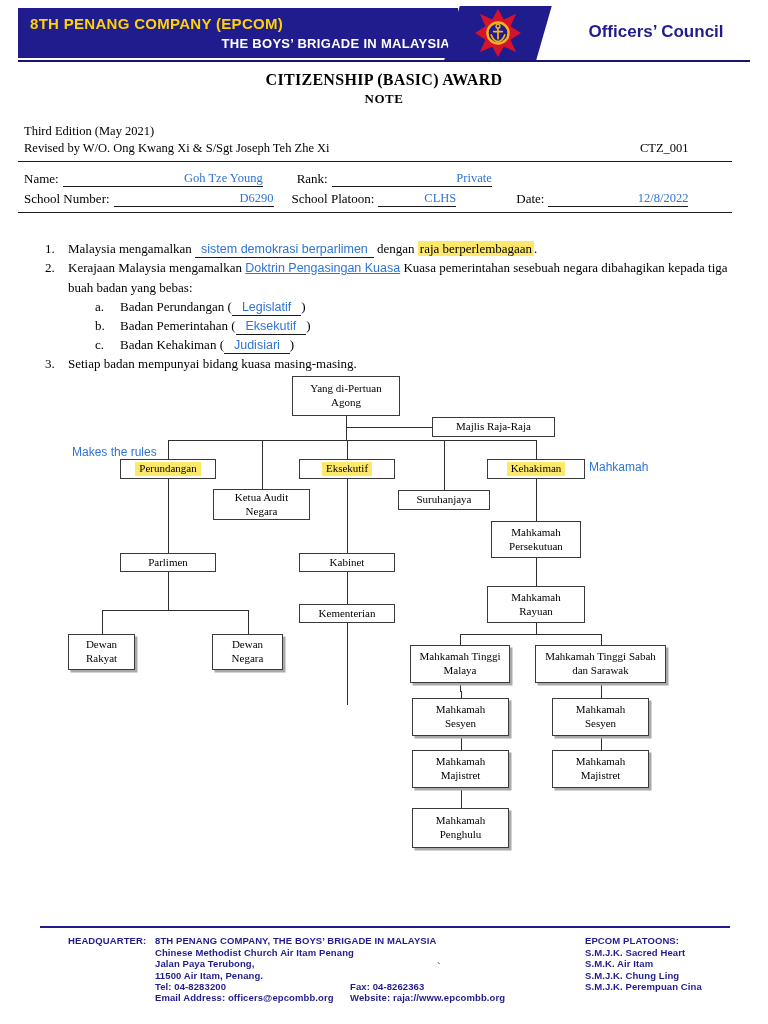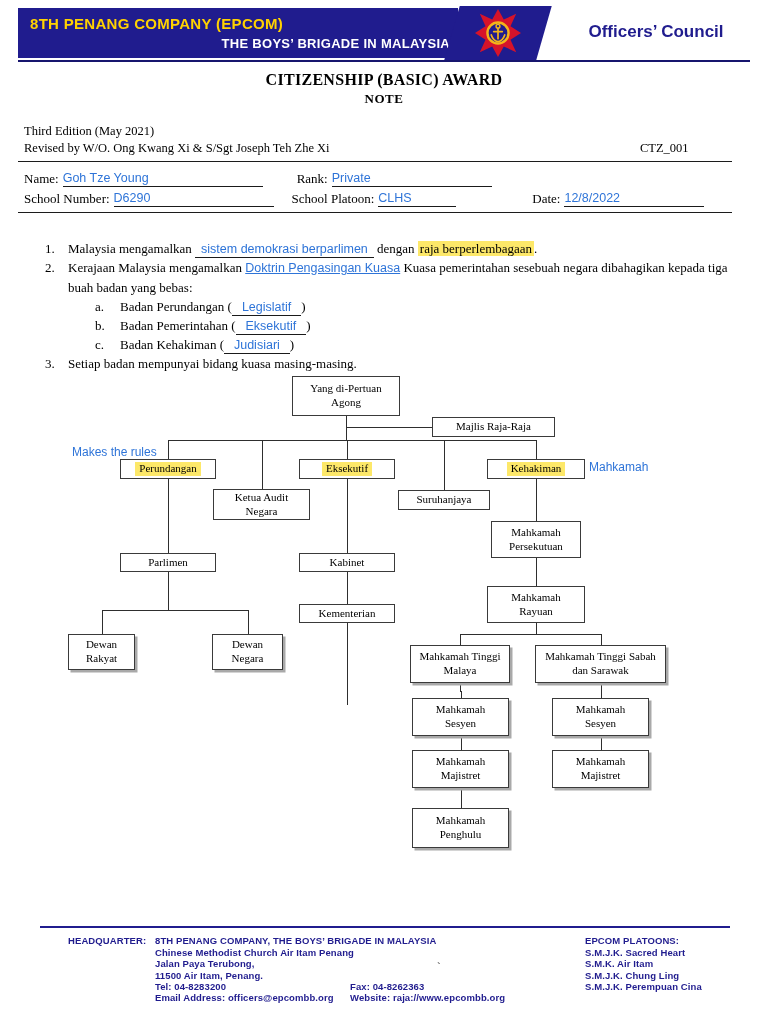--- a/index.html
+++ b/index.html
@@ -19,22 +19,22 @@
   .header-rule{position:absolute;left:18px;top:60px;width:732px;height:2px;background:#17156e;}
 
   
   .title-main{position:absolute;left:0;top:71px;width:100%;text-align:center;font-weight:bold;font-size:16px;letter-spacing:.3px;}
   .title-sub{position:absolute;left:0;top:91px;width:100%;text-align:center;font-weight:bold;font-size:13px;letter-spacing:.5px;}
   .meta{position:absolute;font-size:12.5px;}
   .rule{position:absolute;background:#1c1c1c;height:1px;}
 
   
   .form-row{position:absolute;left:24px;display:flex;align-items:flex-end;font-size:13px;white-space:nowrap;}
-  .blank{display:inline-block;border-bottom:1px solid #1a1a1a;text-align:left;
-         font-family:Liberation Sans, sans-serif;font-size:12.5px;color:var(--ink);line-height:15px;height:16px;}
+  .blank{display:inline-block;border-bottom:1px solid #1a1a1a;text-align:right;
+         font-family:Liberation Serif, serif;font-size:12.5px;color:var(--ink);line-height:15px;height:16px;}
 
   
   .heading{position:absolute;left:24px;top:221px;font-weight:bold;font-size:13.5px;text-decoration:underline;}
   .li{position:absolute;font-size:13px;line-height:19px;padding-left:23px;}
   .li .num{position:absolute;left:0;top:0;}
   .fill{display:inline-block;min-width:170px;border-bottom:1px solid #1a1a1a;text-align:center;
         font-family:"Liberation Sans",sans-serif;font-size:12.5px;color:var(--ink);line-height:15px;padding:0 6px;}
   .fill.small{min-width:0;padding:0 10px;}
   .doctrine{color:var(--ink);font-family:"Liberation Sans",sans-serif;font-size:12.5px;text-decoration:underline;}
   .hl-text{background:var(--hl);padding:0 2px;}
@@ -84,21 +84,21 @@
     <span>Name:</span>
     <span class="blank" style="width:200px;margin-left:4px">Goh Tze Young</span>
     <span style="margin-left:34px">Rank:</span>
     <span class="blank" style="width:160px;margin-left:4px">Private</span>
   </div>
   <div class="form-row" style="top:191px">
     <span>School Number:</span>
     <span class="blank" style="width:160px;margin-left:4px">D6290</span>
     <span style="margin-left:18px">School Platoon:</span>
     <span class="blank" style="width:78px;margin-left:4px">CLHS</span>
-    <span style="margin-left:76px">Date:</span>
+    <span style="margin-left:60px">Date:</span>
     <span class="blank" style="width:140px;margin-left:4px">12/8/2022</span>
   </div>
   <div class="rule" style="left:18px;top:212px;width:714px"></div>
 
 
   <div class="li" style="left:45px;top:239px">
     <span class="num">1.</span><span>Malaysia mengamalkan </span><span class="fill">sistem demokrasi berparlimen</span><span> dengan </span><span class="hl-text">raja berperlembagaan</span><span>.</span>
   </div>
 
   <div class="li" style="left:45px;top:258px;width:692px">

